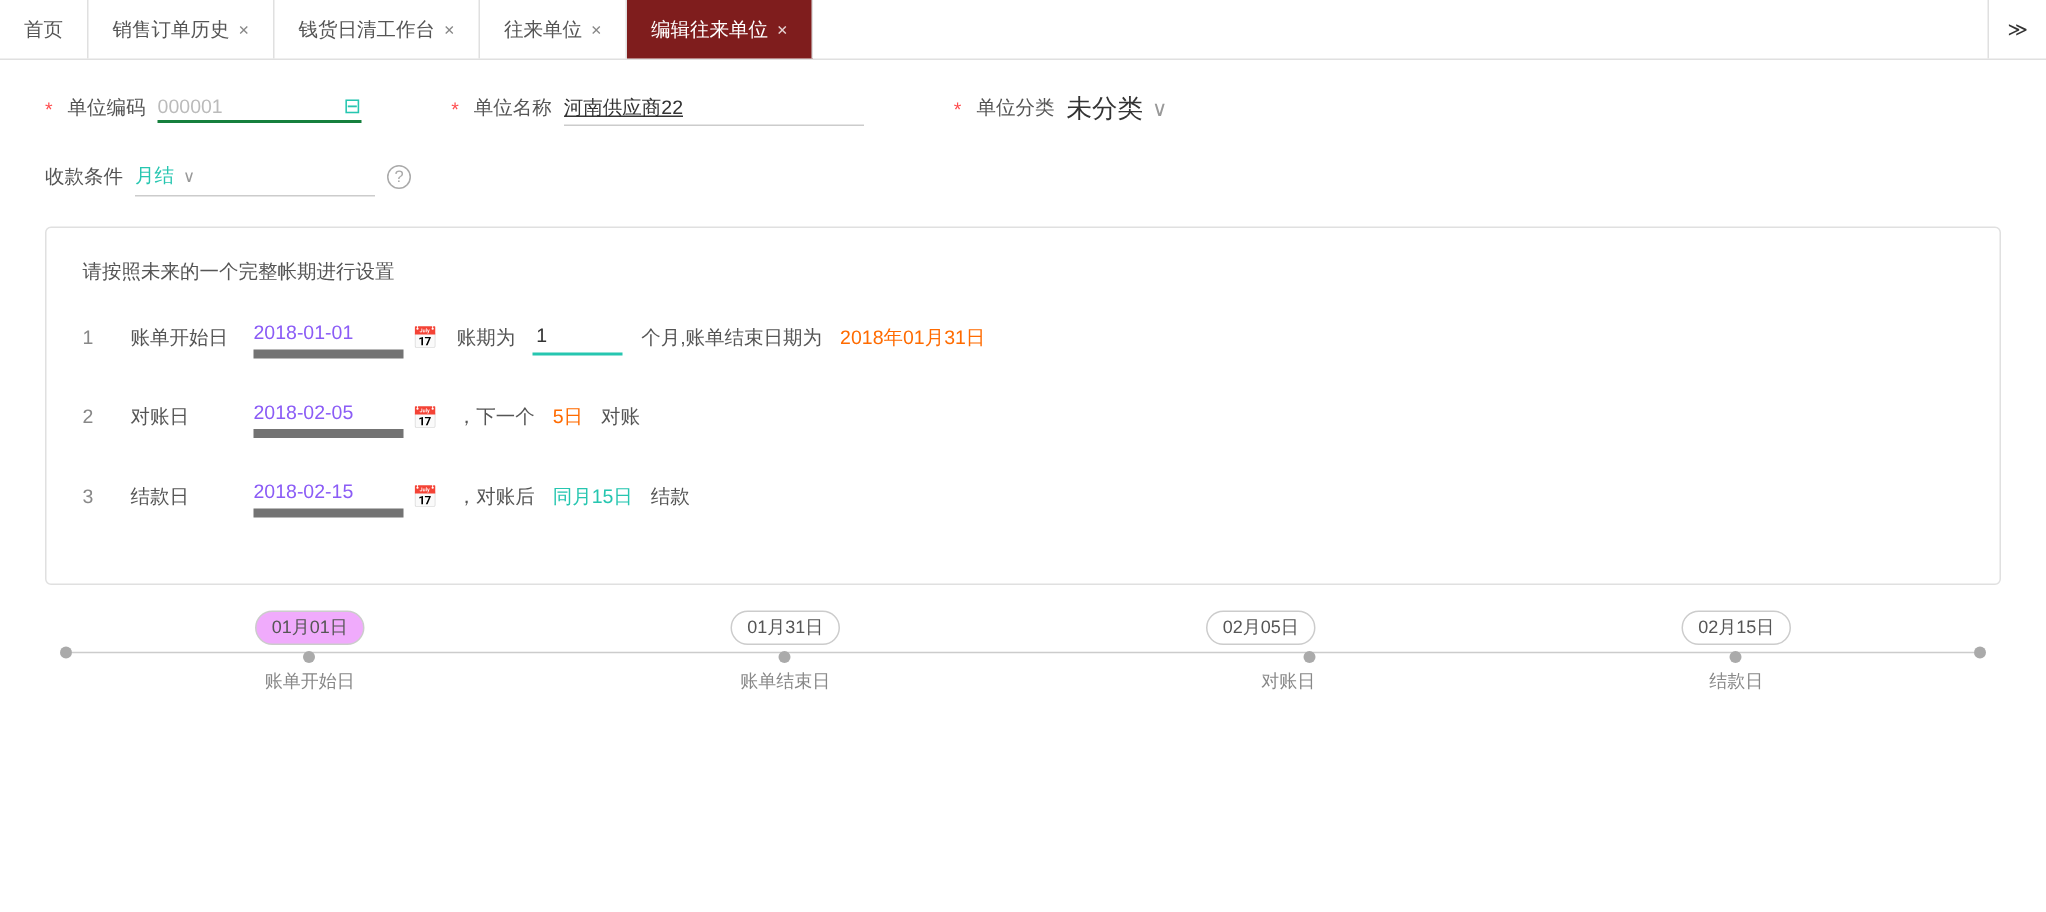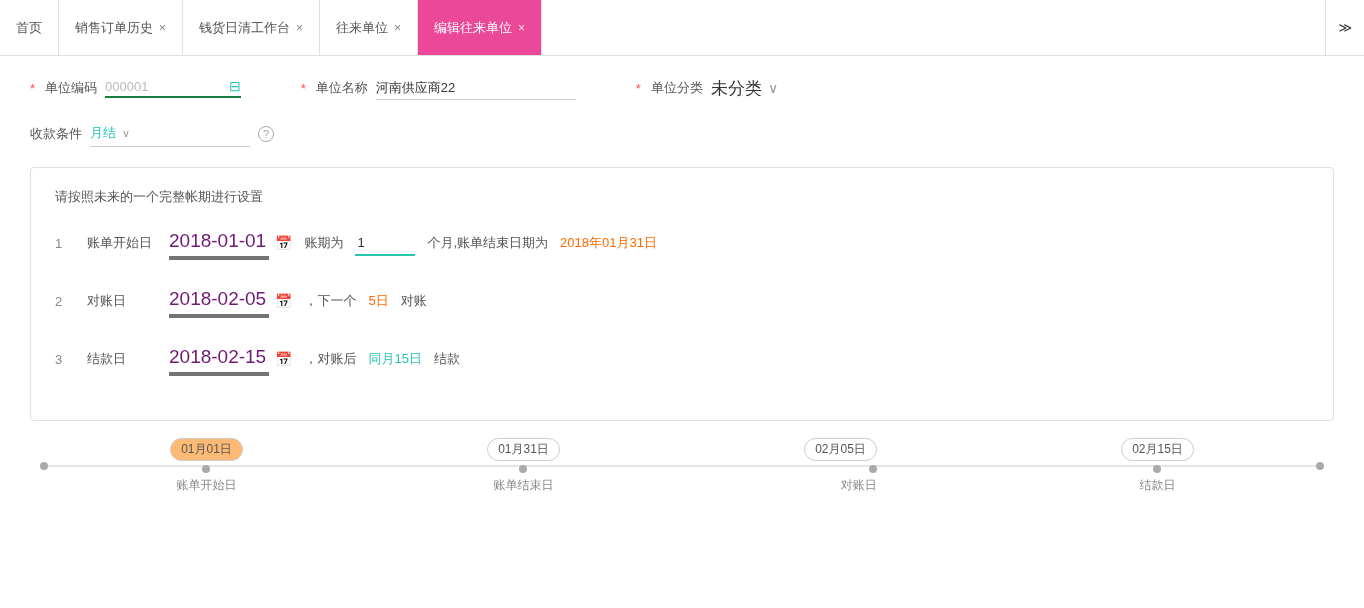--- a/index.html
+++ b/index.html
@@ -4,35 +4,35 @@
   <style>
     * { box-sizing: border-box; margin: 0; padding: 0; }
     body { font-family: 'Microsoft YaHei', Arial, sans-serif; font-size: 13px; background: #f5f5f5; color: #333; }
 
     
     .tab-bar {
       display: flex;
       align-items: stretch;
       background: #fff;
       border-bottom: 1px solid #e0e0e0;
-      height: 56px;
+      height: 40px;
     }
     .tab {
       display: flex;
       align-items: center;
       padding: 0 16px;
       cursor: pointer;
       border-right: 1px solid #e0e0e0;
       font-size: 13px;
       color: #555;
       gap: 6px;
       white-space: nowrap;
     }
     .tab.active {
-      background: #ec4899;
+      background: #7f1d1d;
       color: #fff;
     }
     .tab .close-btn {
       font-size: 12px;
       color: inherit;
       opacity: 0.7;
       cursor: pointer;
     }
     .tab.active .close-btn { color: #fff; opacity: 0.8; }
     .tab-expand {
@@ -107,20 +107,21 @@
     
     .form-input {
       border: none;
       border-bottom: 1px solid #ccc;
       padding: 4px 0;
       font-size: 13px;
       color: #333;
       outline: none;
       background: transparent;
       min-width: 120px;
+      text-decoration: underline;
     }
     .form-input.wide { min-width: 200px; }
 
     .input-with-icon {
       display: flex;
       align-items: center;
       border-bottom: 2px solid #15803d;
       gap: 4px;
       padding-bottom: 2px;
     }
@@ -199,24 +200,24 @@
       color: #555;
       font-size: 13px;
     }
     .date-input-wrapper {
       display: flex;
       align-items: center;
       gap: 6px;
     }
     .date-input {
       border: none;
-      border-bottom: 4px solid #737373;
+      border-bottom: 6px solid #737373;
       padding: 4px 0;
-      font-size: 19px;
-      color: #701a75;
+      font-size: 13px;
+      color: #8b5cf6;
       outline: none;
       background: transparent;
       width: 100px;
     }
     .cal-icon {
       color: #26c6b0;
       cursor: pointer;
       font-size: 14px;
     }
 
@@ -354,21 +355,21 @@
 
   <div style="display:flex;align-items:center;position:relative;padding:0 10px;">
 
     <div style="width:8px;height:8px;border-radius:50%;background:#aaa;flex-shrink:0;"></div>
 
     <div style="flex:1;position:relative;height:50px;">
       <div style="position:absolute;top:50%;left:0;right:0;height:1px;background:#ccc;transform:translateY(-50%);"></div>
       <div style="display:flex;justify-content:space-around;align-items:center;height:100%;position:relative;z-index:1;">
 
         <div style="display:flex;flex-direction:column;align-items:center;">
-          <div style="border:1px solid #ccc;border-radius:12px;padding:2px 10px;font-size:12px;color:#555;background:#fdba74;margin-bottom:4px;">01月01日</div>
+          <div style="border:1px solid #ccc;border-radius:12px;padding:2px 10px;font-size:12px;color:#555;background:#f0abfc;margin-bottom:4px;">01月01日</div>
           <div style="width:8px;height:8px;border-radius:50%;background:#aaa;"></div>
           <div style="font-size:12px;color:#888;margin-top:4px;">账单开始日</div>
         </div>
 
         <div style="display:flex;flex-direction:column;align-items:center;">
           <div style="border:1px solid #ccc;border-radius:12px;padding:2px 10px;font-size:12px;color:#555;background:#fff;margin-bottom:4px;">01月31日</div>
           <div style="width:8px;height:8px;border-radius:50%;background:#aaa;"></div>
           <div style="font-size:12px;color:#888;margin-top:4px;">账单结束日</div>
         </div>
 

